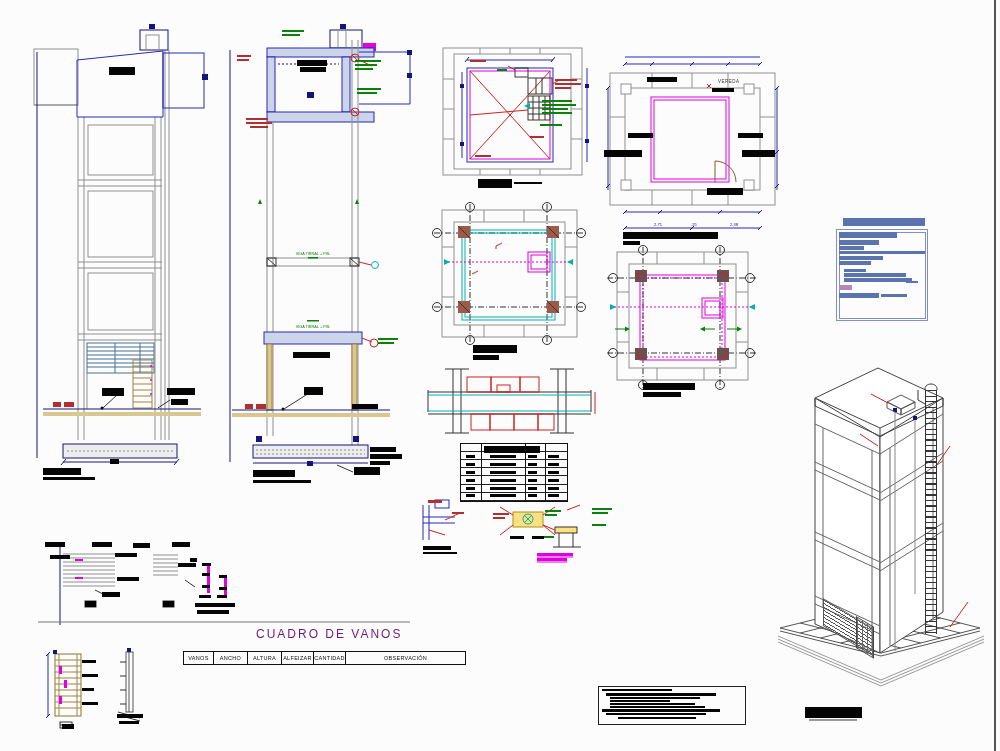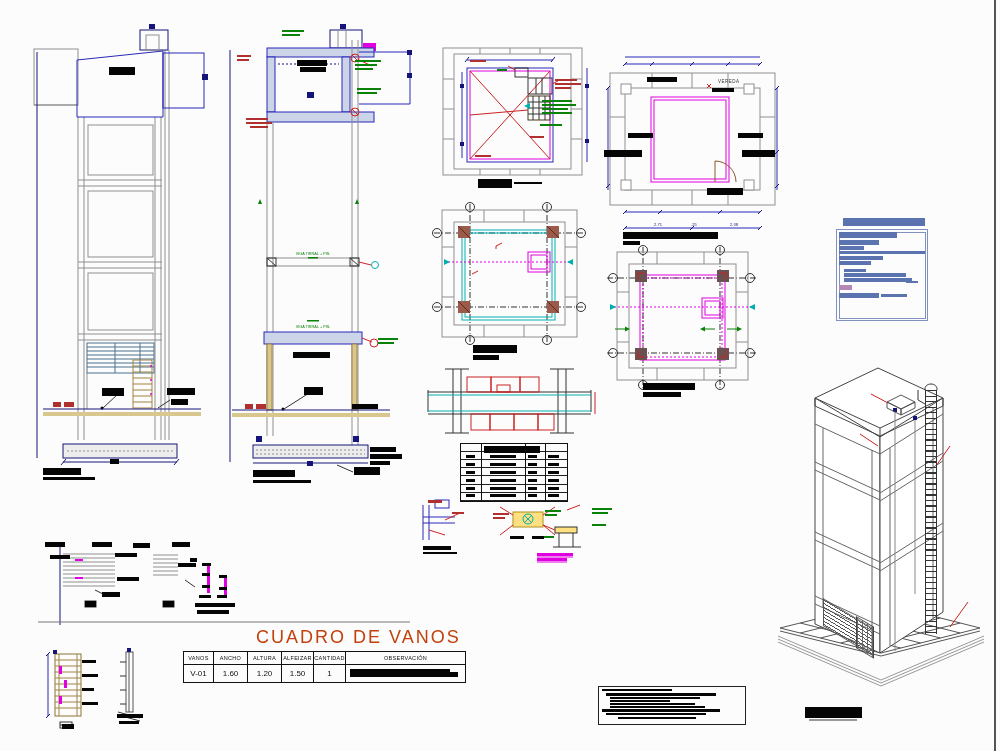--- a/index.html
+++ b/index.html
@@ -28,21 +28,21 @@
   .legendbox{position:absolute;border:1px solid #8090c0}
   .legendbox>div.inner{position:absolute;inset:1.5px;border:1px solid #8090c0}
   .notesbox{position:absolute;border:1.5px solid #222}
   .vt{position:absolute;border-collapse:collapse;table-layout:fixed}
   .vt th,.vt td{border:1.2px solid #111;text-align:center;vertical-align:middle;
     padding:0;font-weight:normal;color:#111;overflow:hidden}
   .vt th{font-size:5.5px;letter-spacing:.3px}
   .vt td{font-size:8px}
   .obs{position:relative;height:17px}
   .obsbar{position:absolute;background:#050505}
-  .title{position:absolute;color:#c2410c;font-size:18px;letter-spacing:2px;white-space:nowrap}
+  .title{position:absolute;color:#701a75;font-size:12px;letter-spacing:2px;white-space:nowrap}
   .rebartable{position:absolute;border:1.5px solid #111;
     background:repeating-linear-gradient(to bottom,transparent 0 7.1px,#222 7.1px 8.1px)}
   .vline{position:absolute;background:#111;width:1px}
 </style>
 </head>
 <body>
 
 <div id="canvas">
 
   <svg style="left:5px;top:10px" width="215" height="500" viewBox="0 0 215 500">
@@ -753,33 +753,20 @@
         <col style="width:120px">
     </colgroup>
     <tbody>
         <tr style="height:13px">
       <th>VANOS</th>
       <th>ANCHO</th>
       <th>ALTURA</th>
       <th>ALFEIZAR</th>
       <th>CANTIDAD</th>
       <th>OBSERVACIÓN</th>
-    </tr>
-    <tr style="height:17px">
-      <td>V-01</td>
-      <td>1.60</td>
-      <td>1.20</td>
-      <td>1.50</td>
-      <td>1</td>
-      <td>
-            <div class="obs">
-        <div class="obsbar" style="left:4px;top:4px;width:100px;height:8px"></div>
-        <div class="obsbar" style="left:96px;top:7px;width:16px;height:5px"></div>
-      </div>
-          </td>
     </tr>
   </tbody>
     </table>
 
   <div class="abs" style="left:994px;top:0;width:2px;height:751px;background:#555"></div>
 
 <div class="rb" style="left: 109px; top: 67px; width: 26px; height: 8px; background: rgb(5, 5, 5);"></div>
     <div class="rb" style="left: 102px; top: 388px; width: 22px; height: 8px; background: rgb(5, 5, 5);"></div>
     <div class="rb" style="left: 167px; top: 388px; width: 28px; height: 7px; background: rgb(5, 5, 5);"></div>
     <div class="rb" style="left: 171px; top: 399px; width: 17px; height: 6px; background: rgb(5, 5, 5);"></div>

